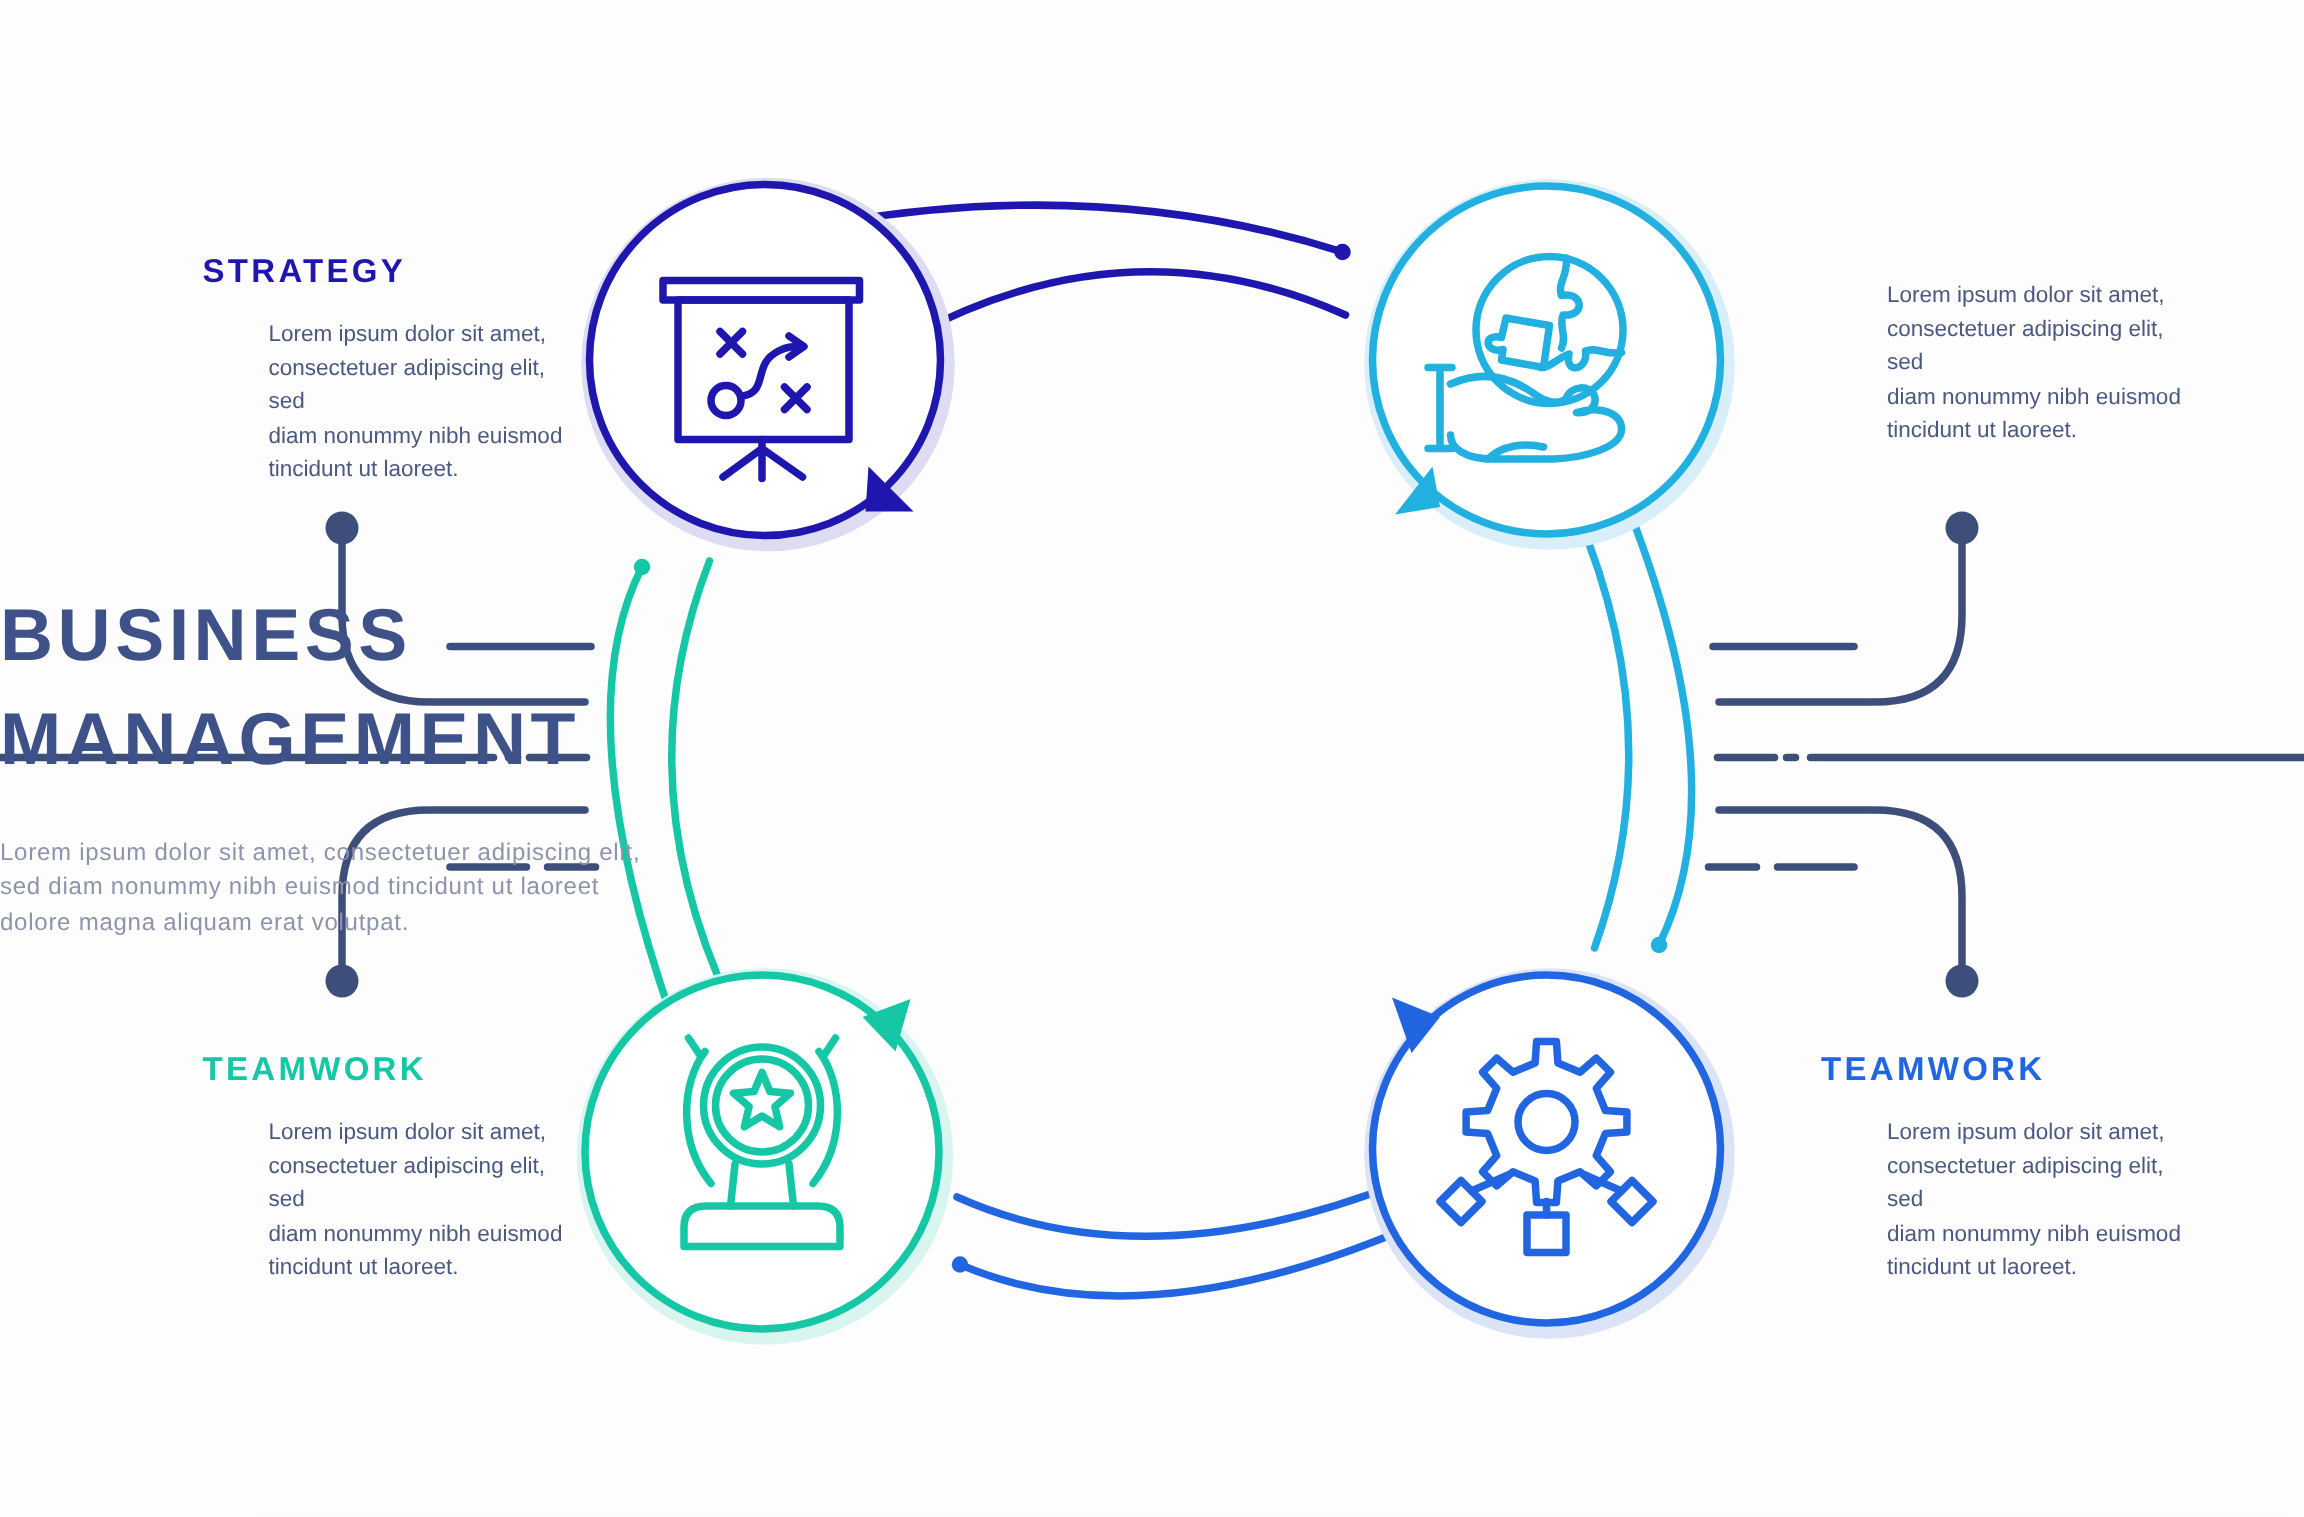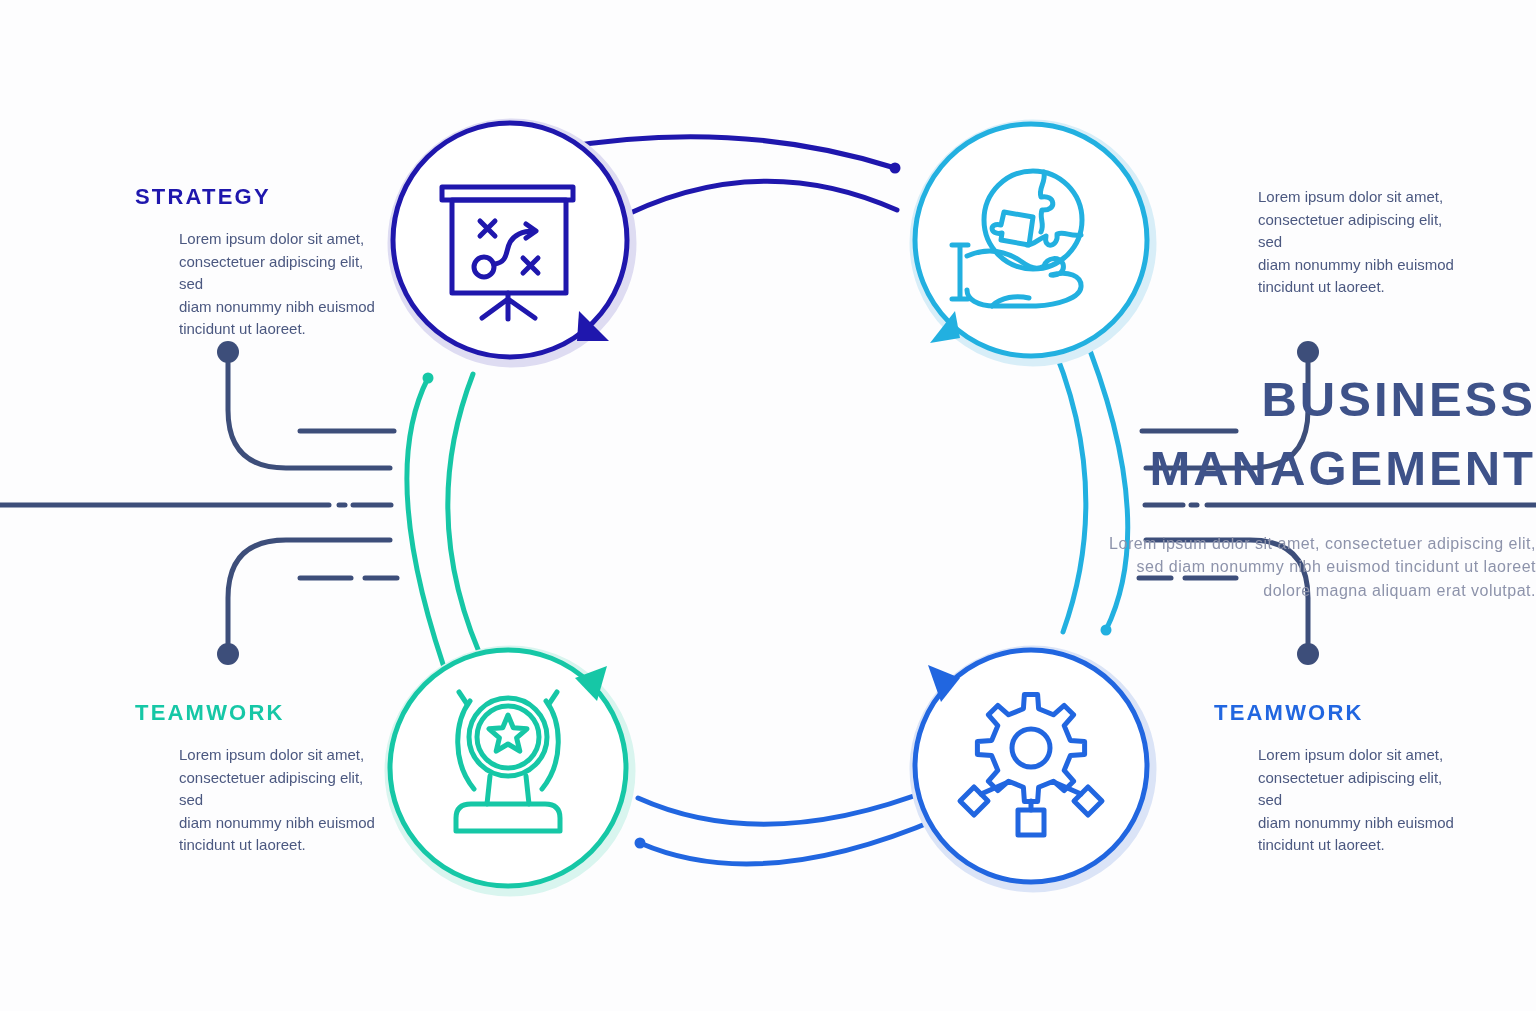--- a/index.html
+++ b/index.html
@@ -18,25 +18,25 @@
   .conn{fill:none;stroke-width:5;stroke-linecap:round;}
   .ring{fill:#ffffff;stroke-width:5;}
   .glow{fill:none;stroke-width:11;}
   .icon{fill:none;stroke-width:5;stroke-linecap:round;stroke-linejoin:round;}
   .icon-fill-white{fill:#ffffff;}
   .circuit{stroke:var(--circuit);stroke-width:5;fill:none;stroke-linecap:round;}
   .circuit-dot{fill:var(--circuit);}
 
   .section-block{position:absolute;width:250px;z-index:2;}
   .section-heading{font-size:22px;font-weight:600;letter-spacing:2.2px;margin:0;}
-  .h-strategy{color:var(--strategy);margin-top:16px;} .h-teamwork{color:var(--teamwork);}
+  .h-strategy{color:var(--strategy);} .h-teamwork{color:var(--teamwork);}
   .h-success{color:var(--success);}   .h-process{color:var(--process);}
   .section-body{margin-top:18px;font-size:15px;line-height:1.5;color:var(--body-color);white-space:pre-line;margin-left:44px;}
 
-  .center-block{position:absolute;left:0;right:0;top:365px;text-align:right;z-index:2;}
+  .center-block{position:absolute;left:0;right:0;top:390px;text-align:left;z-index:2;}
   .main-title{font-size:49px;font-weight:600;letter-spacing:3px;line-height:1.4;color:var(--title-color);white-space:pre-line;margin:0;}
   .main-subtitle{margin-top:30px;font-size:16px;line-height:1.45;letter-spacing:0.5px;color:var(--subtitle-color);white-space:pre-line;}
 
   #sec-strategy{left:135px;top:168px;}
   #sec-teamwork{left:1214px;top:168px;}
   #sec-success{left:135px;top:700px;}
   #sec-process{left:1214px;top:700px;}
 </style>
 </head>
 <body>

